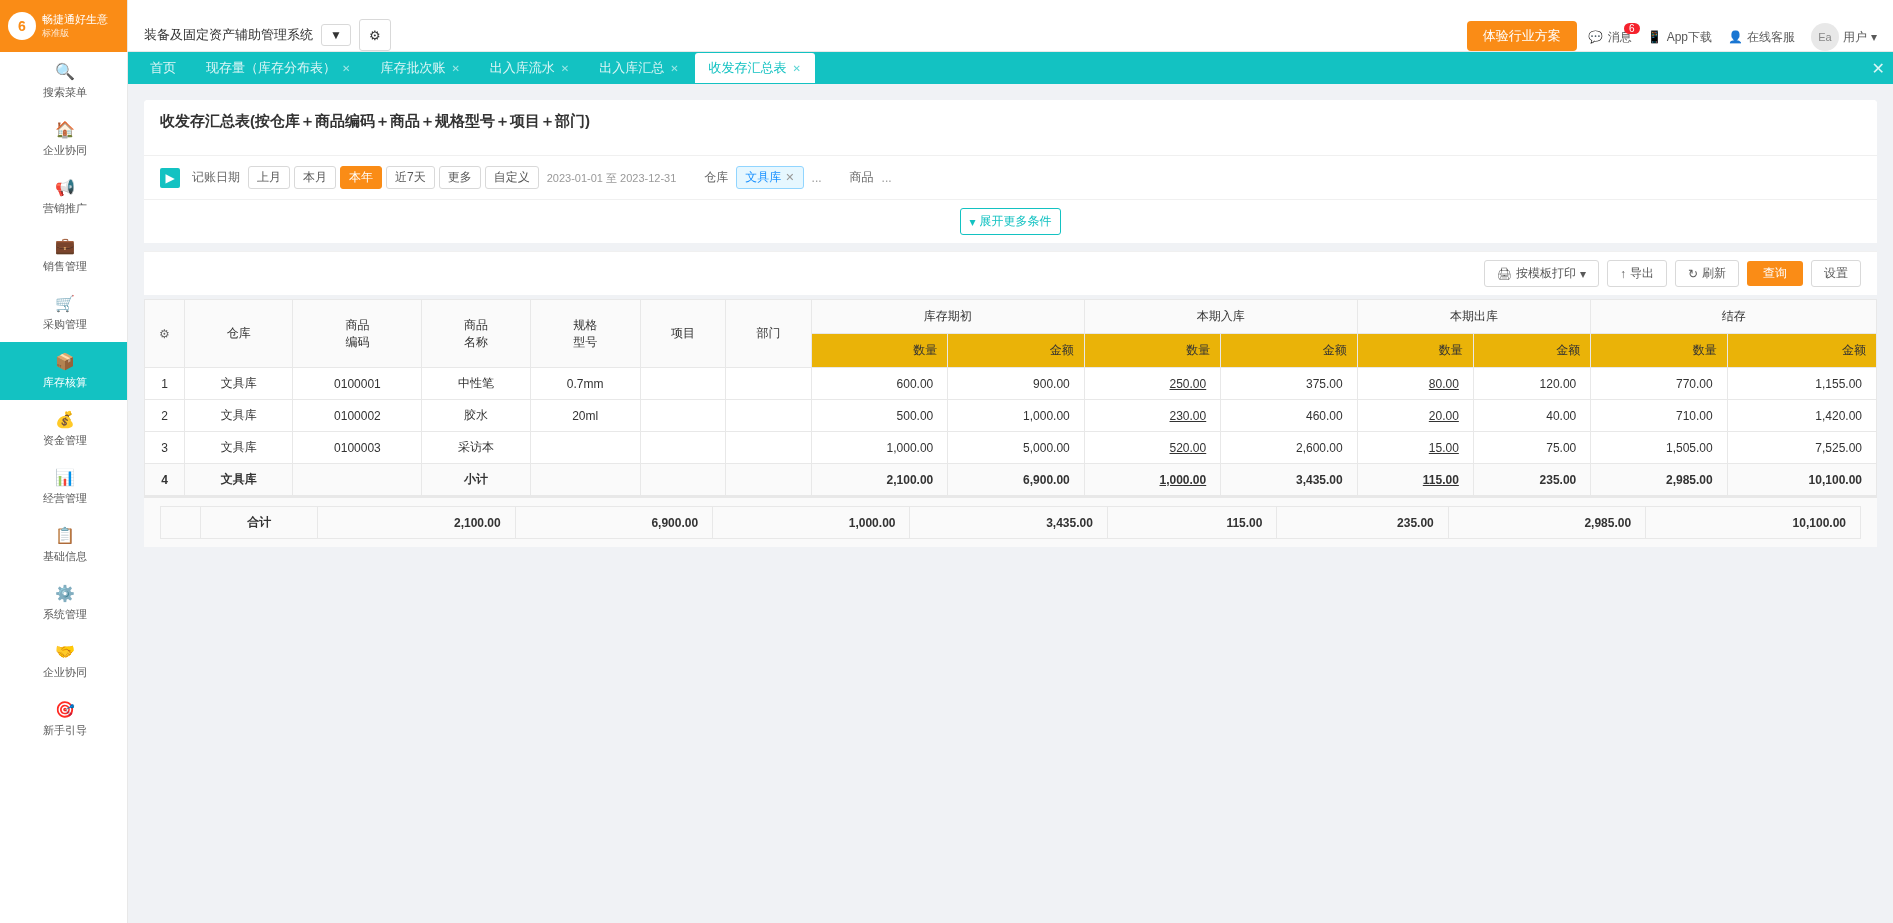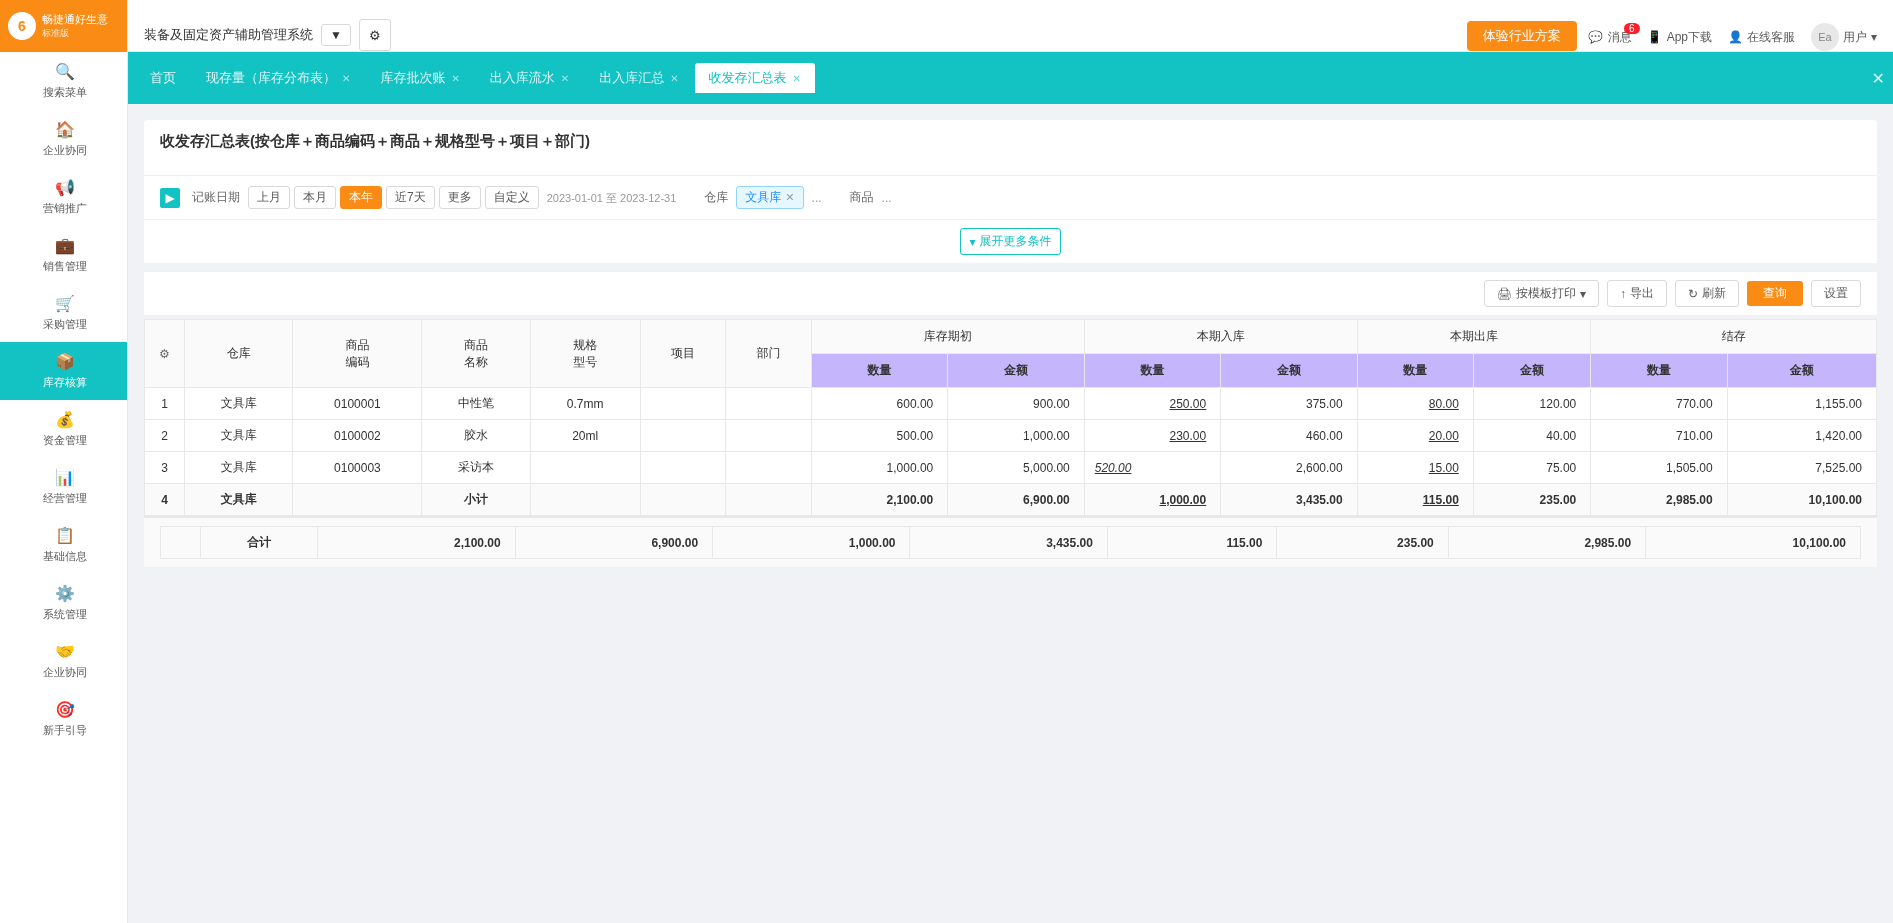--- a/index.html
+++ b/index.html
@@ -25,21 +25,21 @@
     .topbar-title { font-size: 13px; color: #333; flex: 1; display: flex; align-items: center; gap: 8px; }
     .topbar-title-text { font-size: 13px; color: #333; }
     .topbar-dropdown { border: 1px solid #d9d9d9; padding: 3px 8px; border-radius: 3px; font-size: 12px; display: flex; align-items: center; gap: 4px; cursor: pointer; }
     .btn-experience { background: #fa8c16; color: #fff; border: none; padding: 6px 16px; border-radius: 4px; cursor: pointer; font-size: 13px; }
     .topbar-right { display: flex; align-items: center; gap: 16px; }
     .topbar-icon-btn { display: flex; align-items: center; gap: 4px; cursor: pointer; color: #595959; font-size: 12px; position: relative; }
     .badge { background: #f5222d; color: #fff; border-radius: 8px; font-size: 10px; padding: 0 4px; min-width: 16px; text-align: center; position: absolute; top: -6px; right: -8px; }
     .user-avatar { width: 28px; height: 28px; background: #e8e8e8; border-radius: 50%; display: flex; align-items: center; justify-content: center; font-size: 11px; color: #888; }
 
     
-    .tabs { background: #13c2c2; display: flex; align-items: center; padding: 0 8px; height: 52px; gap: 2px; }
+    .tabs { background: #13c2c2; display: flex; align-items: center; padding: 0 8px; height: 32px; gap: 2px; }
     .tab { padding: 6px 14px; color: rgba(255,255,255,0.85); cursor: pointer; display: flex; align-items: center; gap: 6px; border-radius: 3px 3px 0 0; font-size: 13px; }
     .tab.active { background: #fff; color: #13c2c2; }
     .tab-close { font-size: 10px; opacity: 0.7; cursor: pointer; }
     .tabs-close-all { margin-left: auto; color: rgba(255,255,255,0.85); cursor: pointer; font-size: 16px; }
 
     
     .page-content { flex: 1; background: #f0f2f5; overflow-y: auto; padding: 16px; }
 
     .page-header { background: #fff; padding: 12px 16px; border-radius: 4px 4px 0 0; }
     .page-title { font-size: 15px; font-weight: bold; color: #333; margin-bottom: 12px; }
@@ -62,21 +62,21 @@
     .btn-print { border: 1px solid #d9d9d9; background: #fff; padding: 4px 12px; border-radius: 3px; cursor: pointer; font-size: 12px; color: #595959; display: flex; align-items: center; gap: 4px; }
     .btn-export { border: 1px solid #d9d9d9; background: #fff; padding: 4px 12px; border-radius: 3px; cursor: pointer; font-size: 12px; color: #595959; display: flex; align-items: center; gap: 4px; }
     .btn-refresh { border: 1px solid #d9d9d9; background: #fff; padding: 4px 12px; border-radius: 3px; cursor: pointer; font-size: 12px; color: #595959; display: flex; align-items: center; gap: 4px; }
     .btn-query { background: #fa8c16; color: #fff; border: none; padding: 4px 16px; border-radius: 3px; cursor: pointer; font-size: 12px; }
     .btn-settings { border: 1px solid #d9d9d9; background: #fff; padding: 4px 12px; border-radius: 3px; cursor: pointer; font-size: 12px; color: #595959; }
 
     
     .table-container { background: #fff; margin-top: 0; overflow-x: auto; }
     table { width: 100%; border-collapse: collapse; font-size: 12px; }
     thead tr th { background: #fafafa; border: 1px solid #e8e8e8; padding: 8px 10px; text-align: center; color: #333; font-weight: 500; white-space: nowrap; }
-    thead tr.sub-header th { background: #c4b5fd; font-weight: bold; }
+    thead tr.sub-header th { background: #eab308; font-weight: normal; text-align: right; }
     tbody tr td { border: 1px solid #e8e8e8; padding: 7px 10px; text-align: center; color: #333; }
     tbody tr.subtotal td { background: #fafafa; font-weight: bold; }
     .underline { text-decoration: underline; cursor: pointer; color: #333; }
     .gear-icon { cursor: pointer; color: #666; }
     .num-right { text-align: right; }
 
     .footer-bar { background: #fafafa; border-top: 2px solid #e8e8e8; padding: 8px 16px; display: flex; align-items: center; }
     .filter-row { display: flex; justify-content: center; padding: 8px 0; background: #fff; border-top: 1px solid #f0f0f0; }
   </style>
 </head>
@@ -331,21 +331,21 @@
             <tr>
     <td style="text-align:center;">3</td>
     <td style="text-align:center;">文具库</td>
     <td style="text-align:center;">0100003</td>
     <td style="text-align:center;">采访本</td>
     <td style="text-align:center;"></td>
     <td style="text-align:center;"></td>
     <td style="text-align:center;"></td>
     <td style="text-align:right;padding-right:14px;">1,000.00</td>
     <td style="text-align:right;padding-right:14px;">5,000.00</td>
-    <td style="text-align:left;padding-right:14px;font-style:italic;"><span class="underline">520.00</span></td>
+    <td style="text-align:right;padding-right:14px;"><span class="underline">520.00</span></td>
     <td style="text-align:right;padding-right:14px;">2,600.00</td>
     <td style="text-align:right;padding-right:14px;"><span class="underline">15.00</span></td>
     <td style="text-align:right;padding-right:14px;">75.00</td>
     <td style="text-align:right;padding-right:14px;">1,505.00</td>
     <td style="text-align:right;padding-right:14px;">7,525.00</td>
   </tr>
             <tr class="subtotal">
     <td style="text-align:center;">4</td>
     <td style="text-align:center;font-weight:bold;">文具库</td>
     <td style="text-align:center;"></td>

